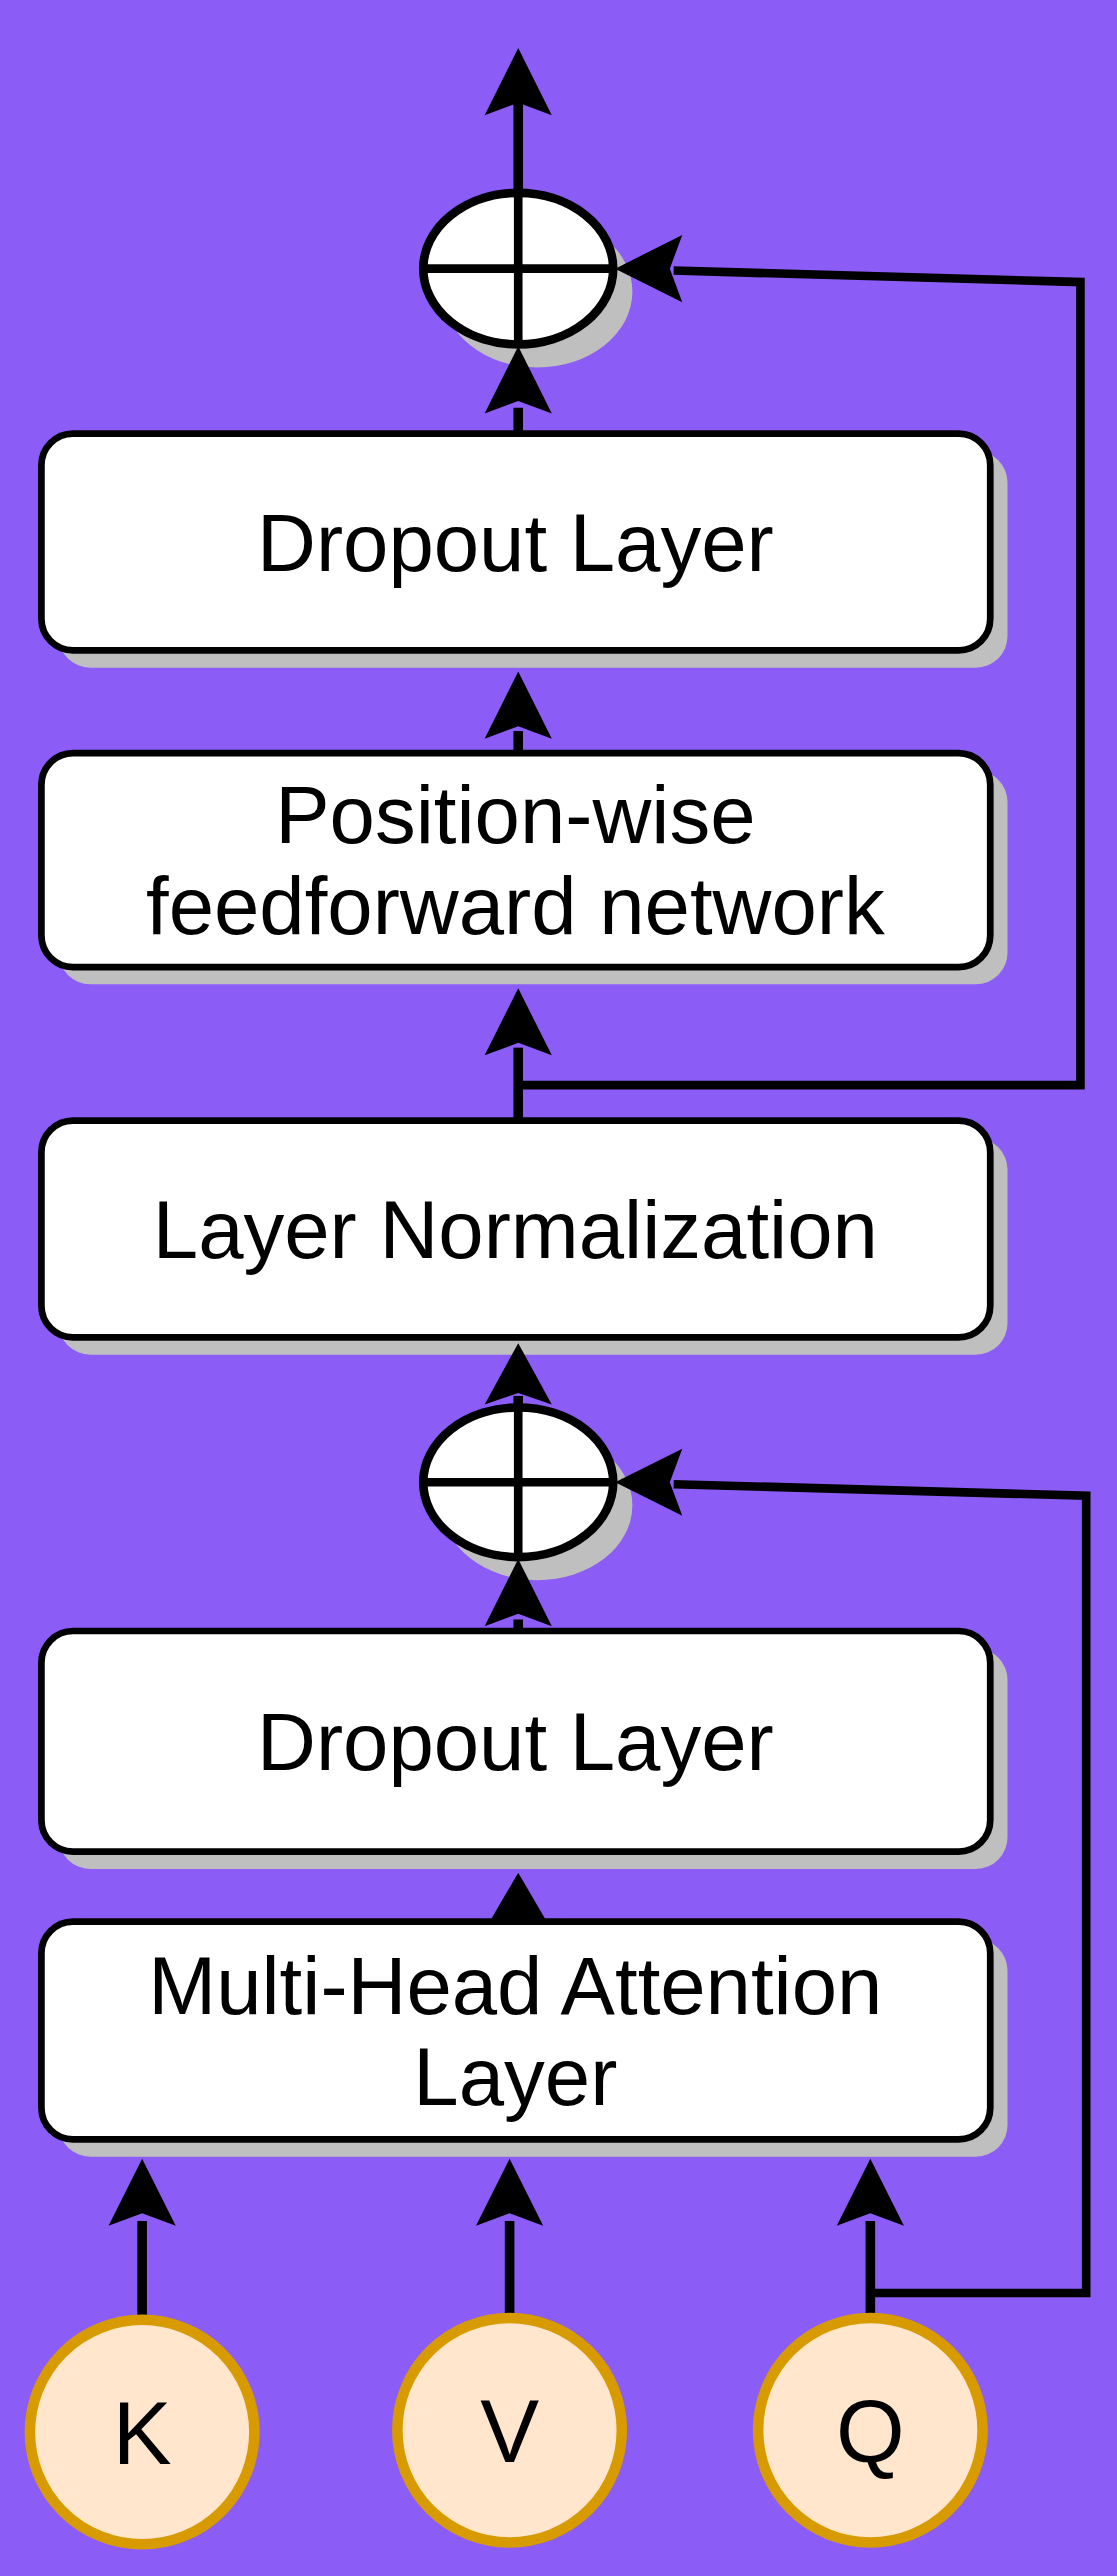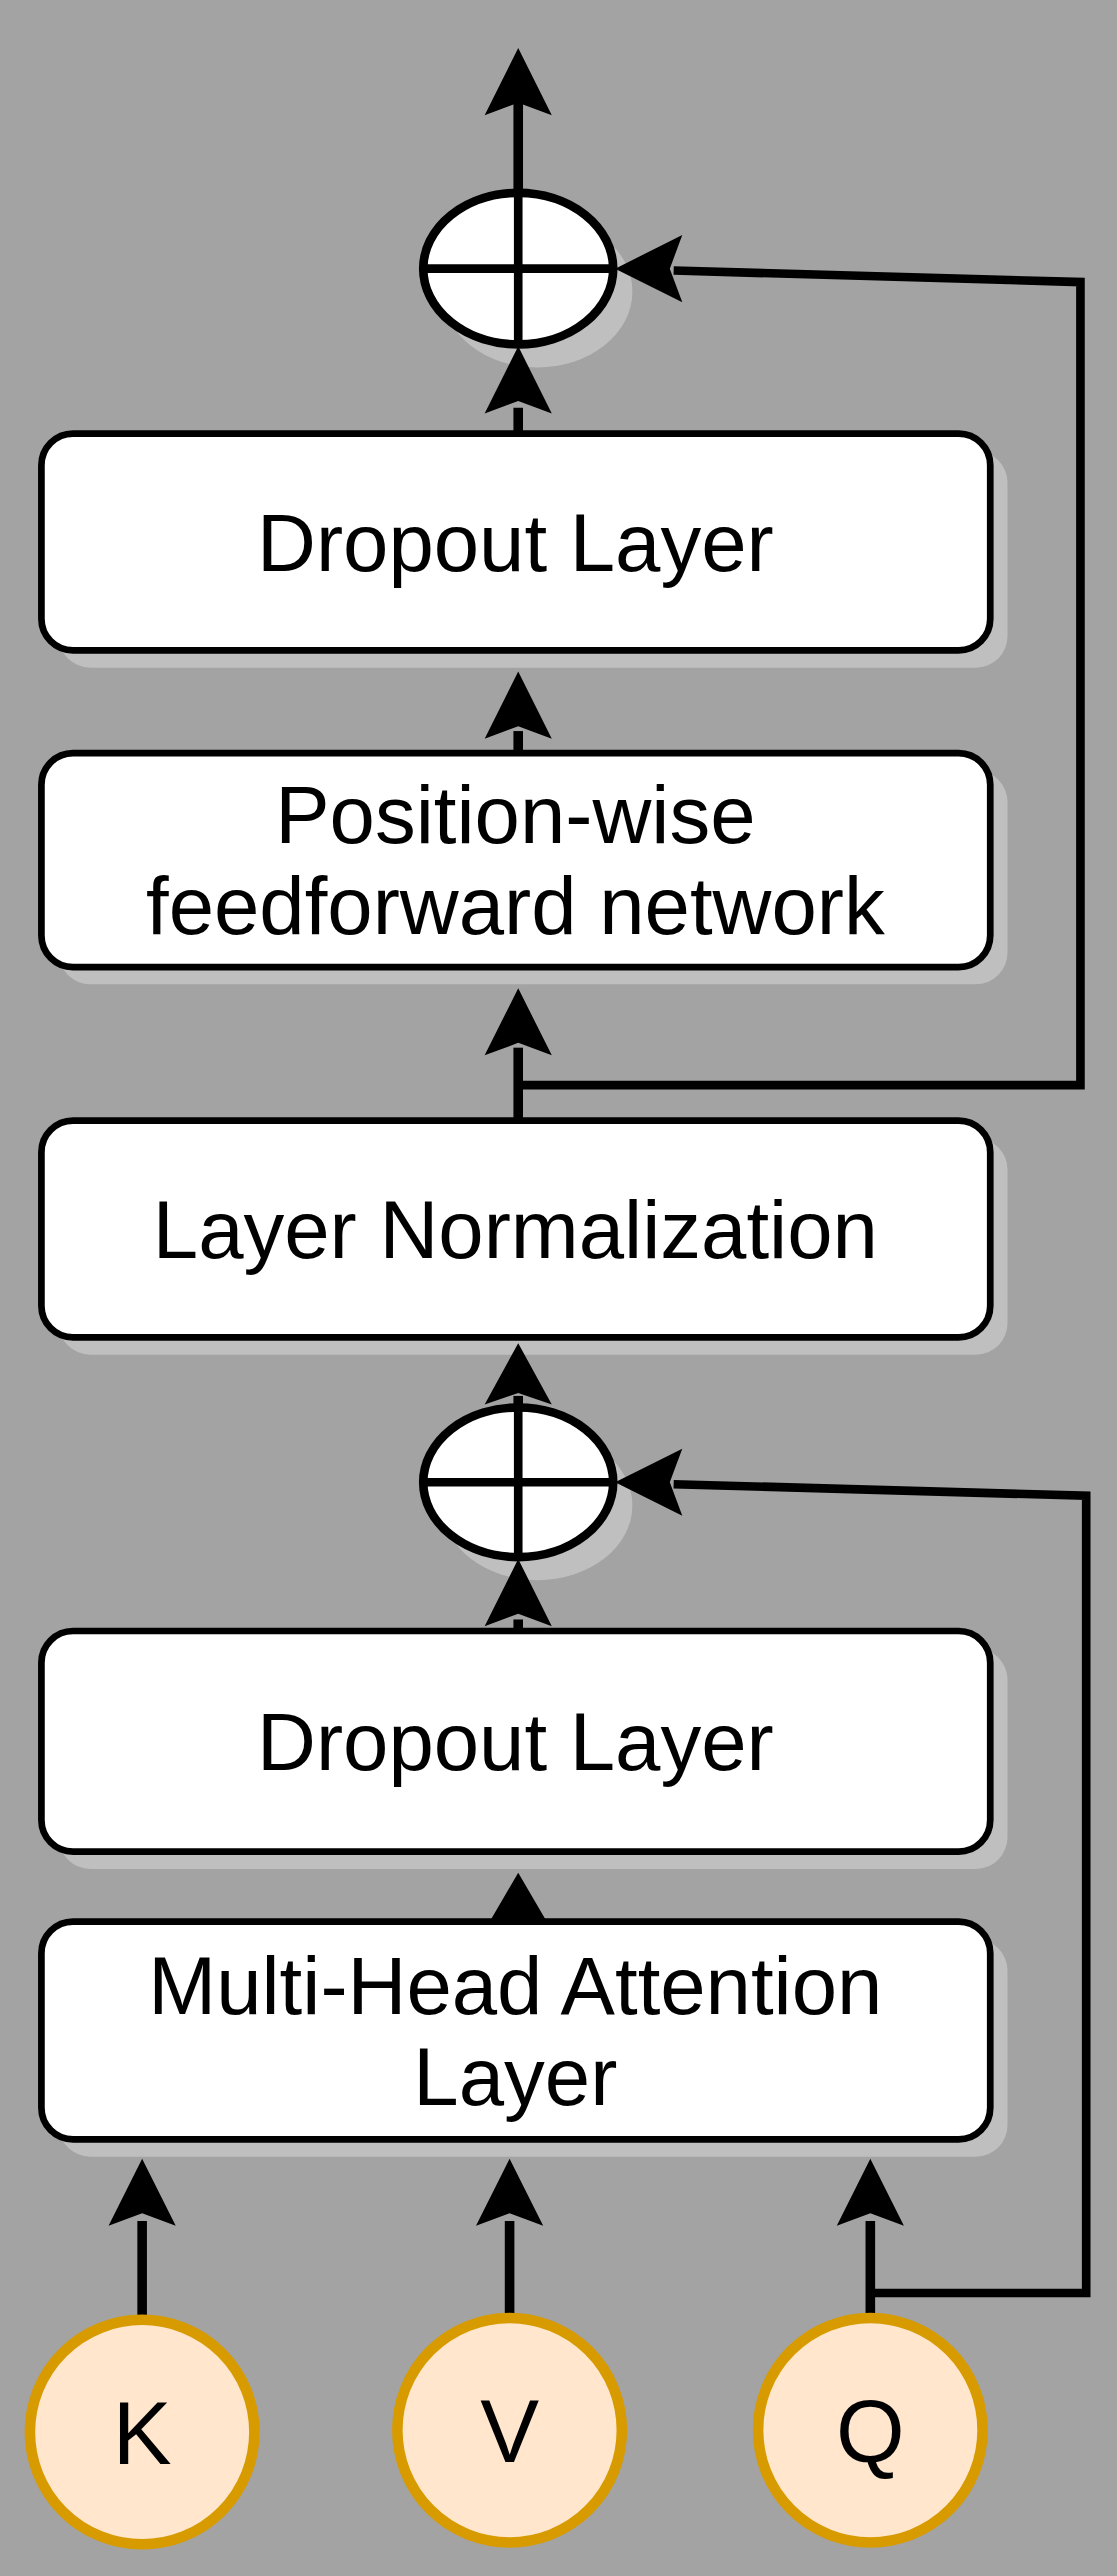--- a/index.html
+++ b/index.html
@@ -1,20 +1,20 @@
 <!DOCTYPE html>
 <html><head>
 <meta charset="utf-8">
 <style>
   html, body { margin: 0; padding: 0; background: #ffffff; }
   .canvas {
     position: relative;
     width: 1118px;
     height: 2576px;
-    background: #a3a3a3;
+    background: #8b5cf6;
     font-family: "Liberation Sans", sans-serif;
   }
   svg { display: block; }
   .box {
     fill: #ffffff;
     stroke: #000000;
     stroke-width: 7;
   }
   .box-shadow { fill: #bfbfbf; stroke: none; }
   .node-shadow { fill: #bfbfbf; stroke: none; }

